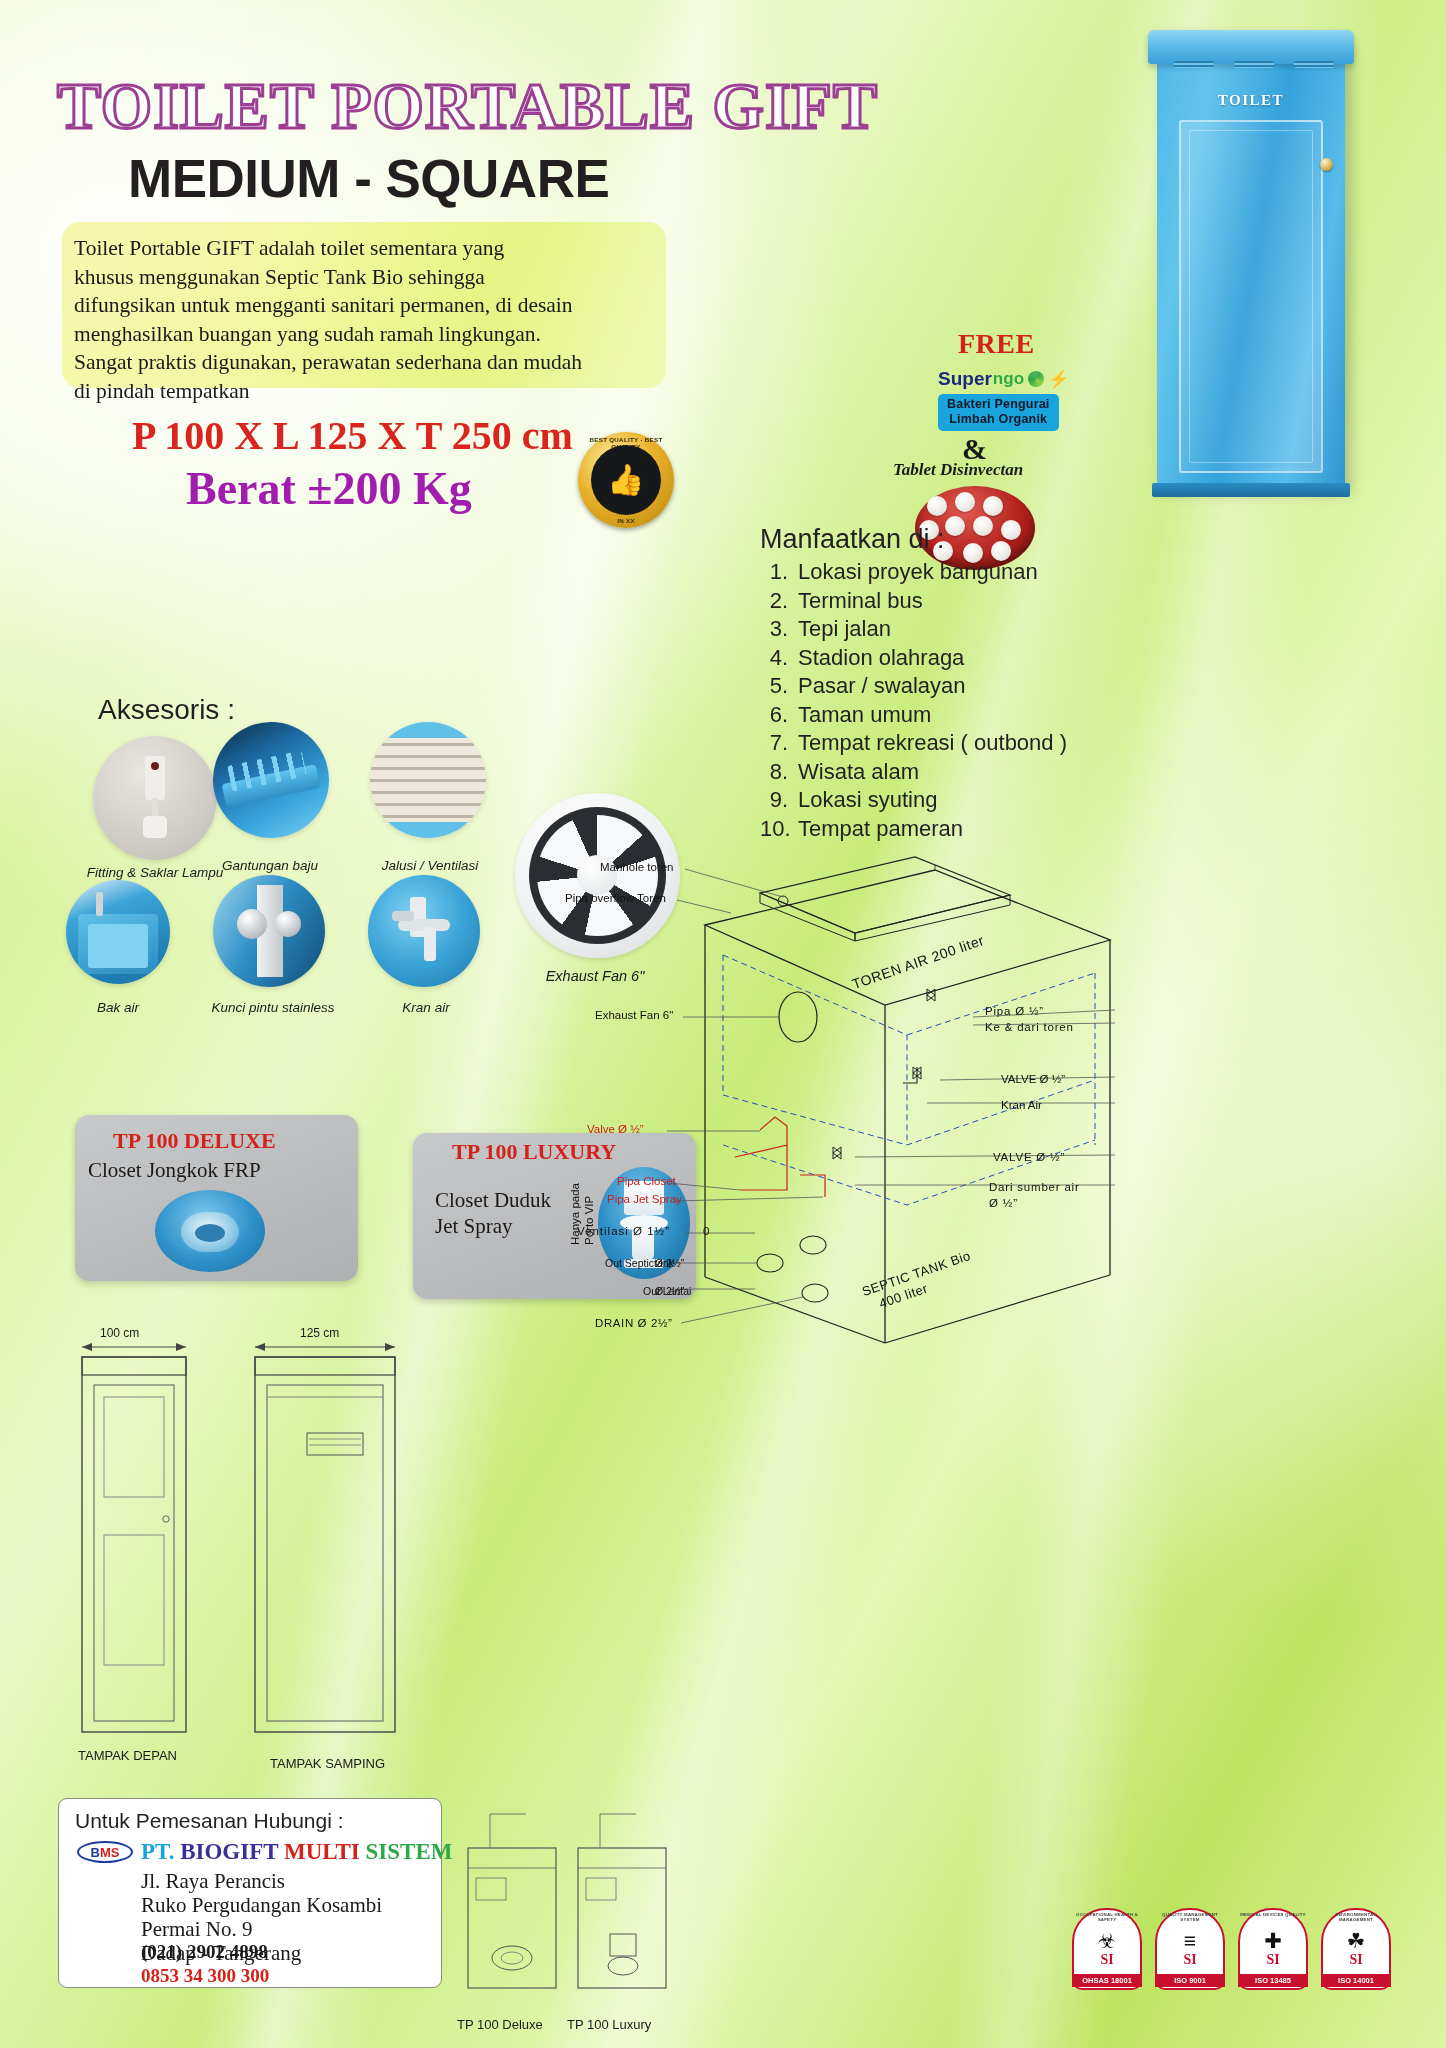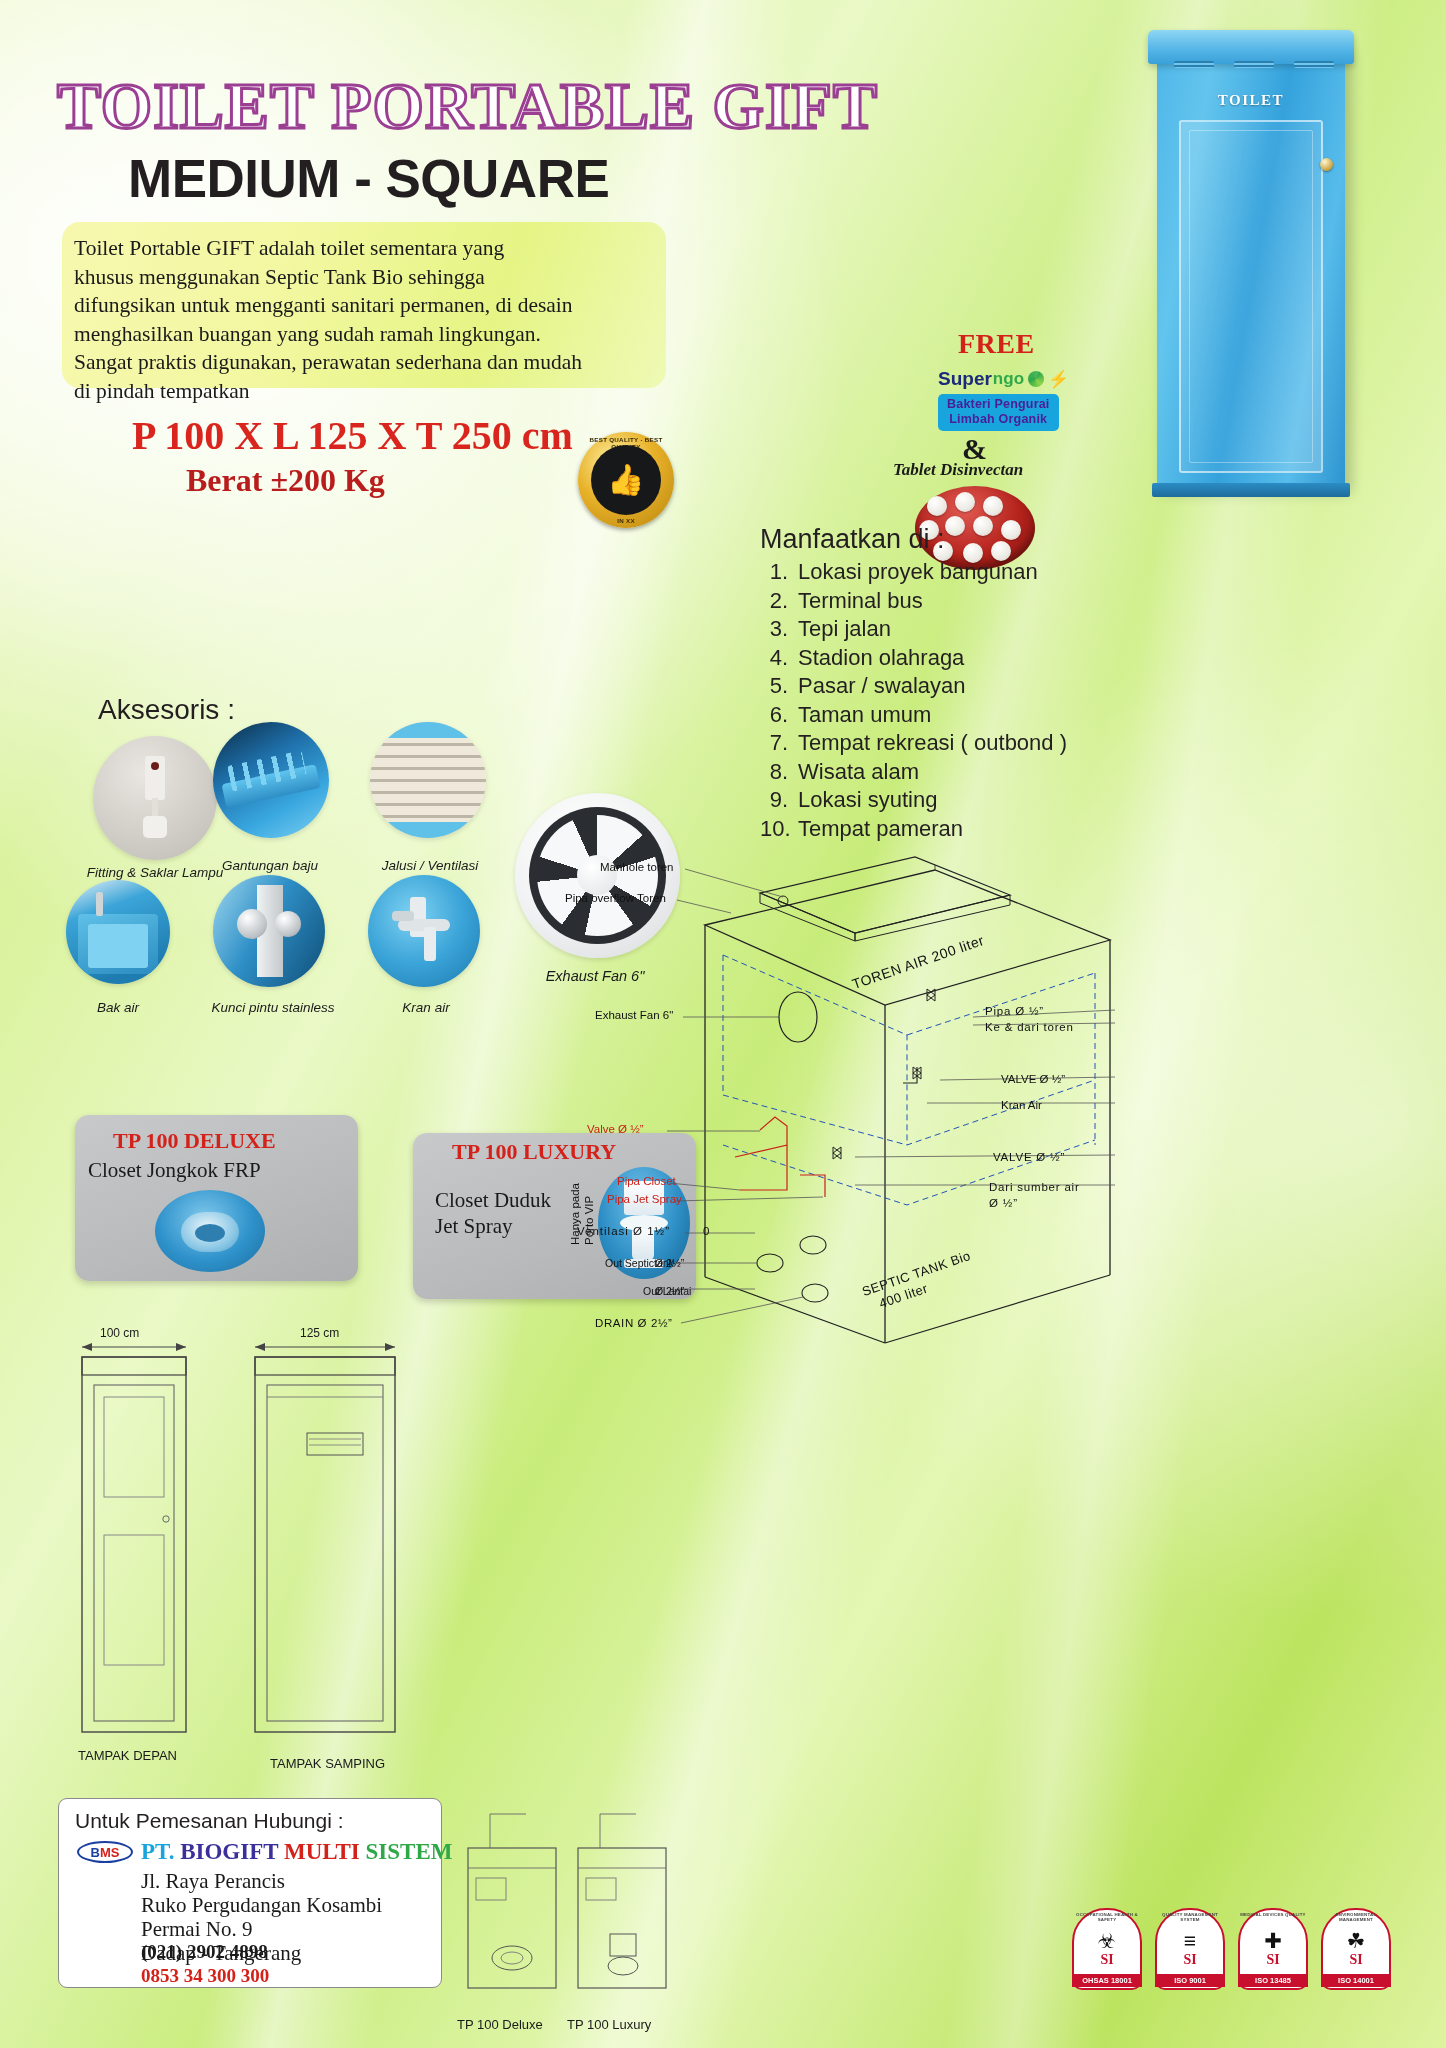--- a/index.html
+++ b/index.html
@@ -64,21 +64,21 @@
   .desc-text p { margin:0; }
 
   
   .dim-line {
     position:absolute; left:132px; top:412px;
     font-family:Liberation Serif, serif;
     font-size:40px; font-weight:bold; color:#d9251d; white-space:nowrap;
   }
   .weight-line {
     position:absolute; left:186px; top:462px;
-    font-size:32px; font-weight:bold; color:#b91c1c;
+    font-size:46px; font-weight:bold; color:#a21caf;
     font-family:"Liberation Serif", serif; white-space:nowrap;
   }
 
   
   .seal {
     position:absolute; left:578px; top:432px; width:96px; height:96px;
   }
   .seal .ring {
     position:absolute; inset:0; border-radius:50%;
     background: radial-gradient(circle at 38% 32%, #fff3a8 0%, #e8b22a 45%, #b8820c 100%);
@@ -110,21 +110,21 @@
   }
   .super-logo .grn { color:#2fa84a; font-size:17px; }
   .super-logo .swirl {
     width:16px;height:16px;border-radius:50%;
     background: conic-gradient(from 20deg,#2fa84a,#8fd44a,#2fa84a,#4fb85f);
     display:inline-block; margin:0 3px;
   }
   .super-logo .bolt { color:#2453c4; font-size:17px; }
   .bakteri-badge {
     position:absolute; left:938px; top:394px;
-    background:#18a5de; color:#4c1d95;
+    background:#18a5de; color:#0f172a;
     border-radius:5px; padding:3px 9px 4px;
     font-size:12.5px; font-weight:bold; line-height:15px; text-align:center;
     letter-spacing:0.2px;
   }
   .amp {
     position:absolute; left:962px; top:432px;
     font-family:"Liberation Serif", serif;
     font-size:30px; font-weight:bold; color:#1a1a1a;
   }
   .tablet-label {

